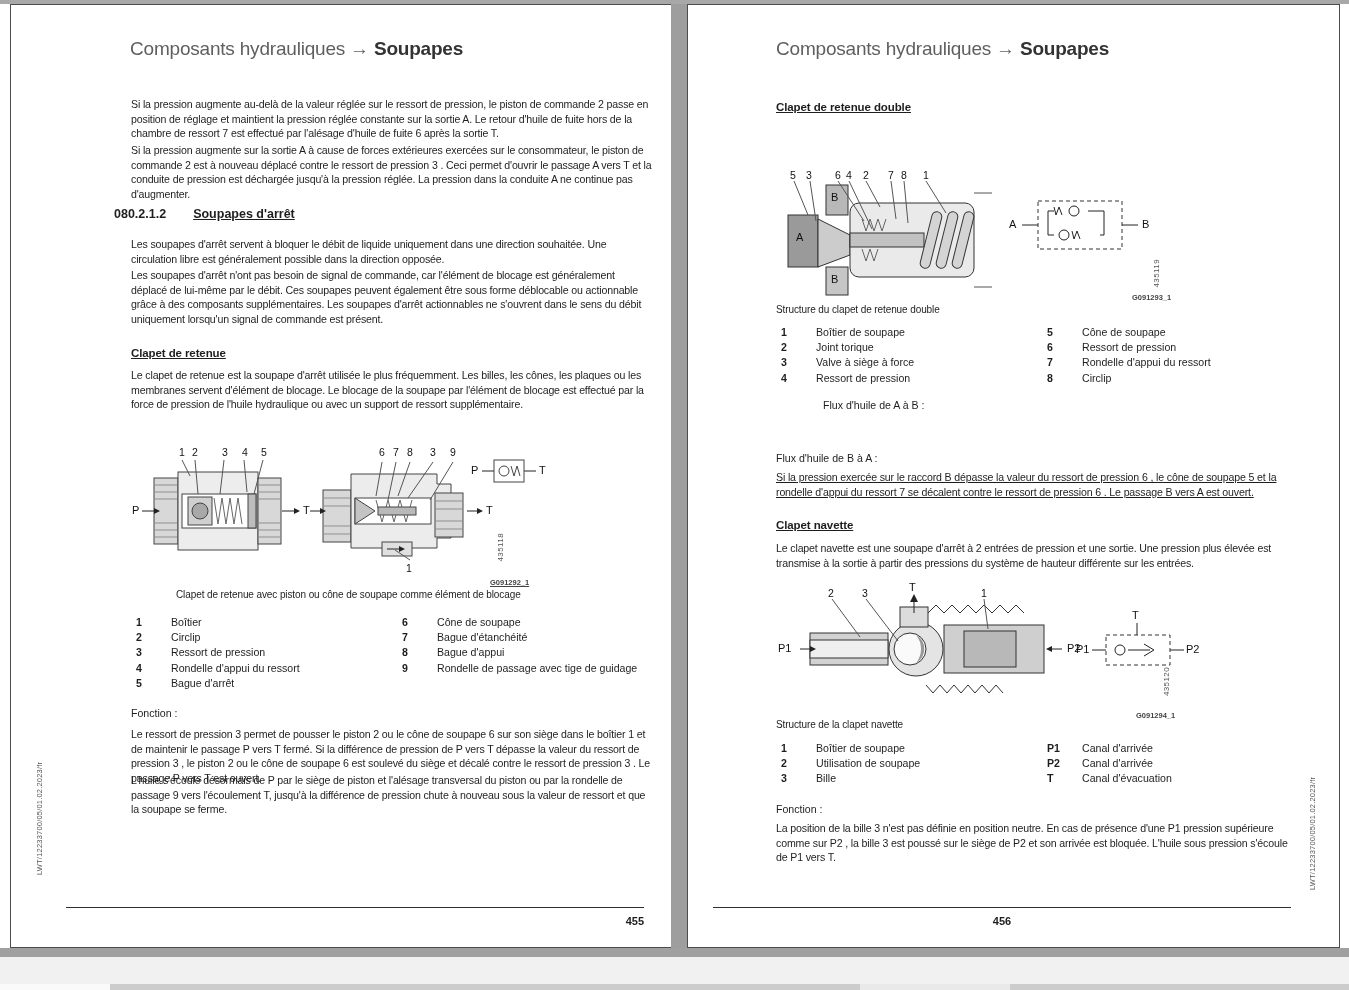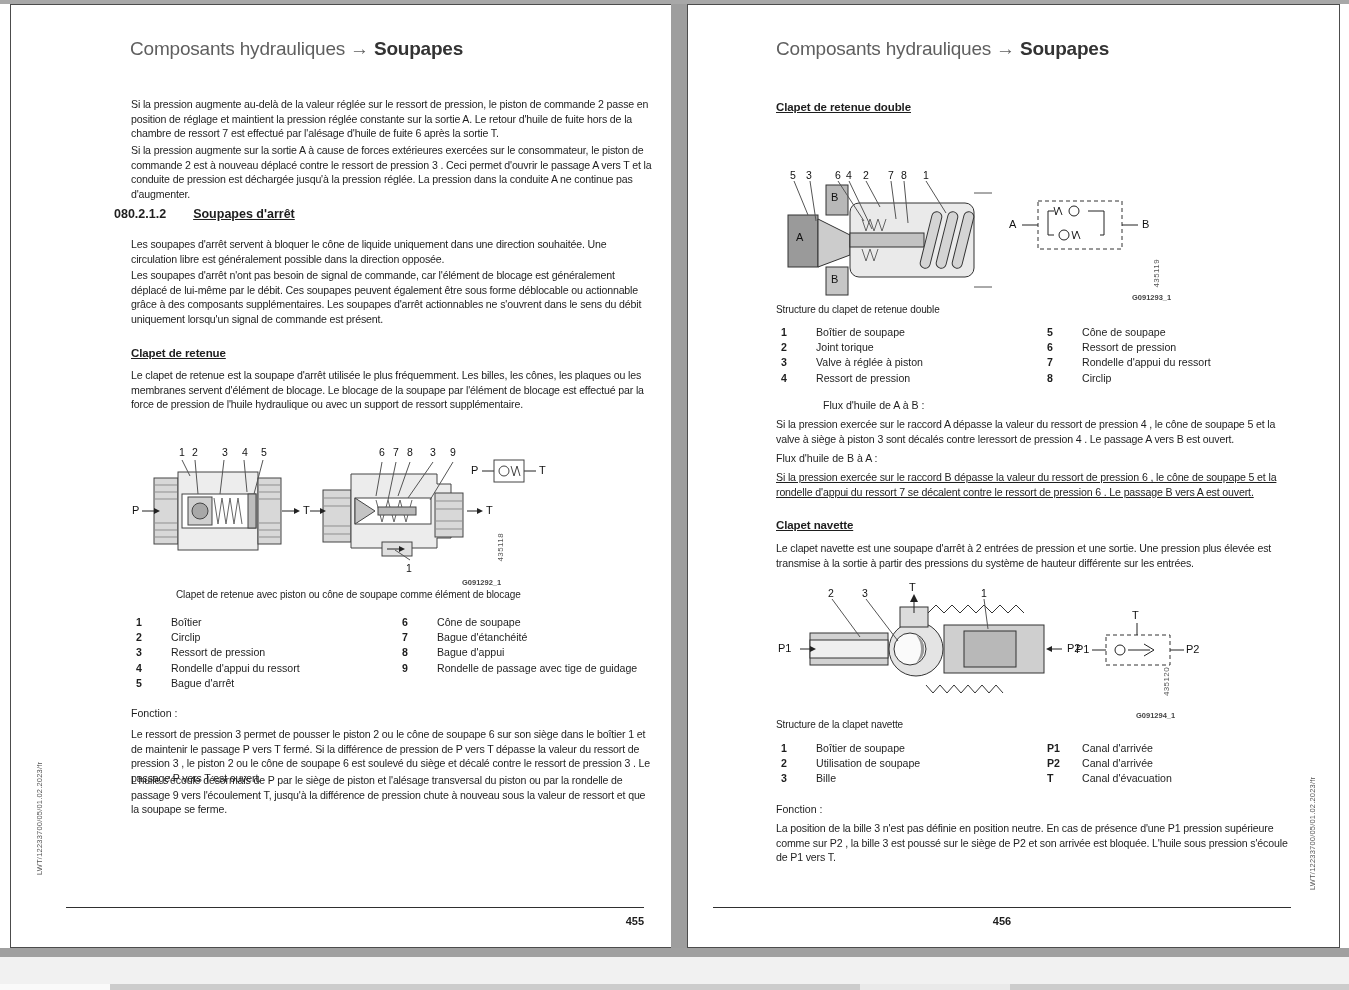--- a/index.html
+++ b/index.html
@@ -50,21 +50,21 @@
     <span>Composants hydrauliques</span><span class="arrow">→</span><span class="cur">Soupapes</span>
   </div>
 
   <div class="abs p" style="left:120px;top:92px;">Si la pression augmente au-delà de la valeur réglée sur le ressort de pression, le piston de commande 2 passe en position de réglage et maintient la pression réglée constante sur la sortie A. Le retour d'huile de fuite hors de la chambre de ressort 7 est effectué par l'alésage d'huile de fuite 6 après la sortie T.</div>
   <div class="abs p" style="left:120px;top:138px;">Si la pression augmente sur la sortie A à cause de forces extérieures exercées sur le consommateur, le piston de commande 2 est à nouveau déplacé contre le ressort de pression 3 . Ceci permet d'ouvrir le passage A vers T et la conduite de pression est déchargée jusqu'à la pression réglée. La pression dans la conduite A ne continue pas d'augmenter.</div>
 
   <div class="abs sec" style="left:55px;top:202px;margin-left:48px;">
     <span>080.2.1.2</span><span class="t">Soupapes d'arrêt</span>
   </div>
 
-  <div class="abs p" style="left:120px;top:232px;">Les soupapes d'arrêt servent à bloquer le cône de liquide uniquement dans une direction souhaitée. Une circulation libre est généralement possible dans la direction opposée.</div>
+  <div class="abs p" style="left:120px;top:232px;">Les soupapes d'arrêt servent à bloquer le débit de liquide uniquement dans une direction souhaitée. Une circulation libre est généralement possible dans la direction opposée.</div>
   <div class="abs p" style="left:120px;top:263px;">Les soupapes d'arrêt n'ont pas besoin de signal de commande, car l'élément de blocage est généralement déplacé de lui-même par le débit. Ces soupapes peuvent également être sous forme déblocable ou actionnable grâce à des composants supplémentaires. Les soupapes d'arrêt actionnables ne s'ouvrent dans le sens du débit uniquement lorsqu'un signal de commande est présent.</div>
 
   <div class="abs h2" style="left:120px;top:342px;">Clapet de retenue</div>
   <div class="abs p" style="left:120px;top:363px;">Le clapet de retenue est la soupape d'arrêt utilisée le plus fréquemment. Les billes, les cônes, les plaques ou les membranes servent d'élément de blocage. Le blocage de la soupape par l'élément de blocage est effectué par la force de pression de l'huile hydraulique ou avec un support de ressort supplémentaire.</div>
 
   <div class="fig" style="left:119px;top:433px;width:525px;height:152px;">
     <svg width="525" height="152" viewBox="0 0 525 152">
       <g stroke="#444" stroke-width="1" fill="none">
 
         <rect x="24" y="40" width="24" height="66" fill="#d8d8d8"></rect>
@@ -119,21 +119,21 @@
     <span class="co" style="left:300px;top:8px;">3</span>
     <span class="co" style="left:320px;top:8px;">9</span>
     <span class="co" style="left:276px;top:124px;">1</span>
     <span class="port" style="left:2px;top:66px;">P</span>
     <span class="port" style="left:173px;top:66px;">T</span>
 
     <span class="port" style="left:356px;top:66px;">T</span>
     <span class="port" style="left:341px;top:26px;">P</span>
     <span class="port" style="left:409px;top:26px;">T</span>
     <span class="vcode" style="left:366px;top:95px;">435118</span>
-    <span class="ref" style="left:332px;top:140px;">G091292_1</span>
+    <span class="ref" style="left:360px;top:140px;text-decoration:underline;">G091292_1</span>
   </div>
   <div class="abs cap" style="left:120px;top:584px;margin-left:45px;">Clapet de retenue avec piston ou cône de soupape comme élément de blocage</div>
 
   <div class="plist" style="left:120px;top:610px;">
     <div class="pcol">
       <div class="prow">
           <span class="pnum">1</span>
           <span>Boîtier</span>
         </div>
       <div class="prow">
@@ -241,21 +241,21 @@
       <div class="prow">
           <span class="pnum">1</span>
           <span>Boîtier de soupape</span>
         </div>
       <div class="prow">
           <span class="pnum">2</span>
           <span>Joint torique</span>
         </div>
       <div class="prow">
           <span class="pnum">3</span>
-          <span>Valve à réglée à piston</span>
+          <span>Valve à siège à force</span>
         </div>
       <div class="prow">
           <span class="pnum">4</span>
           <span>Ressort de pression</span>
         </div>
     </div>
     <div class="pcol pcol2">
       <div class="prow">
           <span class="pnum">5</span>
           <span>Cône de soupape</span>
@@ -269,21 +269,20 @@
           <span>Rondelle d'appui du ressort</span>
         </div>
       <div class="prow">
           <span class="pnum">8</span>
           <span>Circlip</span>
         </div>
     </div>
   </div>
 
   <div class="abs lbl" style="left:88px;top:394px;padding-left:47px;">Flux d'huile de A à B :</div>
-  <div class="abs p" style="left:88px;top:412px;width:515px;">Si la pression exercée sur le raccord A dépasse la valeur du ressort de pression 4 , le cône de soupape 5 et la valve à siège à piston 3 sont décalés contre leressort de pression 4 . Le passage A vers B est ouvert.</div>
   <div class="abs lbl" style="left:88px;top:447px;">Flux d'huile de B à A :</div>
   <div class="abs p" style="left:88px;top:465px;width:515px;text-decoration:underline;">Si la pression exercée sur le raccord B dépasse la valeur du ressort de pression 6 , le cône de soupape 5 et la rondelle d'appui du ressort 7 se décalent contre le ressort de pression 6 . Le passage B vers A est ouvert.</div>
 
   <div class="abs h2" style="left:88px;top:514px;">Clapet navette</div>
   <div class="abs p" style="left:88px;top:536px;width:515px;">Le clapet navette est une soupape d'arrêt à 2 entrées de pression et une sortie. Une pression plus élevée est transmise à la sortie à partir des pressions du système de hauteur différente sur les entrées.</div>
 
   <div class="fig" style="left:88px;top:576px;width:525px;height:140px;">
     <svg width="525" height="140" viewBox="0 0 525 140">
       <g stroke="#333" stroke-width="1" fill="none">
         <rect x="34" y="52" width="78" height="32" fill="#d2d2d2"></rect>

